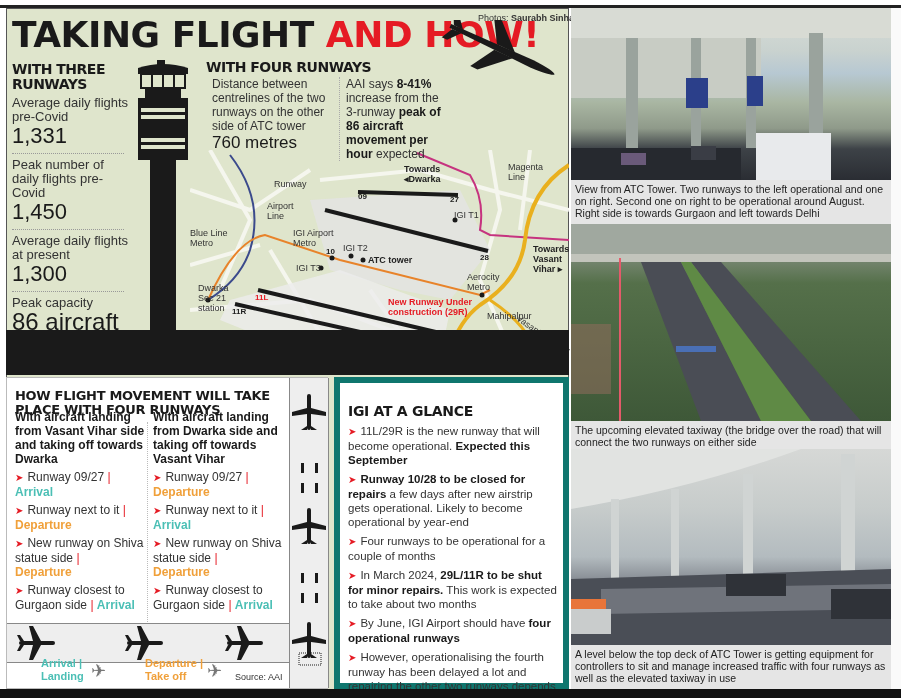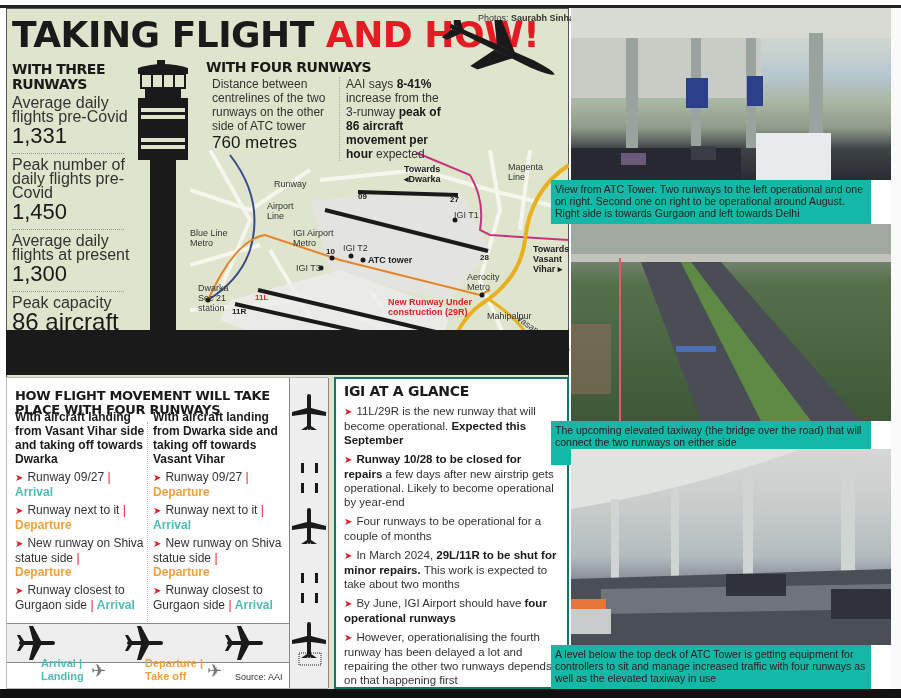--- a/index.html
+++ b/index.html
@@ -9,21 +9,21 @@
   .top-border { position: absolute; left: 0; top: 5px; width: 901px; height: 3px; background: #222; }
   .bottom-bar { position: absolute; left: 0; top: 689px; width: 901px; height: 9px; background: #111; }
   .title { position: absolute; left: 12px; top: 14px; font-size: 36px; font-weight: 900; letter-spacing: -0.5px; font-family: "DejaVu Sans", sans-serif; }
   .title .black { color: #1a1a1a; }
   .title .red { color: #e51b24; }
   .photo-credit { position: absolute; left: 478px; top: 13px; font-size: 9px; color: #333; }
   .photo-credit b { font-weight: bold; }
 
   .three-col { position: absolute; left: 12px; top: 62px; width: 118px; }
   .h-black { font-weight: bold; font-size: 14px; color: #1a1a1a; line-height: 15px; font-family: "DejaVu Sans", sans-serif; letter-spacing: -0.5px; }
-  .stat-label { font-size: 16px; color: #333; line-height: 14px; margin-top: 4px; }
+  .stat-label { font-size: 13px; color: #333; line-height: 14px; margin-top: 4px; }
   .stat-value { font-size: 22px; color: #1a1a1a; line-height: 24px; }
   .stat-big { font-size: 24px; color: #1a1a1a; line-height: 24px; }
   .stat-sub { font-size: 12px; color: #333; line-height: 13px; }
   .stat-divider { border-top: 1px dotted #999; margin: 5px 0 3px 0; width: 112px; }
 
   .tower { position: absolute; left: 123px; top: 60px; width: 80px; height: 315px; }
   .tower-base { position: absolute; left: 6px; top: 330px; width: 563px; height: 45px; background: #1a1a1a; }
 
   .four-col { position: absolute; left: 206px; top: 60px; width: 360px; }
   .four-grid { display: flex; margin-top: 2px; }
@@ -51,30 +51,30 @@
   .arrival { color: #4bbfb5; font-weight: bold; }
   .departure { color: #f0a03a; font-weight: bold; }
   .how-sep { position: absolute; left: 140px; top: 44px; width: 1px; height: 200px; border-left: 1px dotted #bbb; }
   .runway-strip { position: absolute; left: 0; top: 245px; width: 290px; height: 40px; background: #eeeeee; border-top: 1px solid #888; border-bottom: 1px solid #888; }
   .runway-vert { position: absolute; left: 282px; top: 0px; width: 40px; height: 310px; background: #eeeeee; border-left: 1px solid #888; border-right: 1px solid #888; }
   .legend { position: absolute; top: 279px; font-size: 11px; line-height: 13px; font-weight: bold; }
   .legend.l1 { left: 34px; color: #4bbfb5; }
   .legend.l2 { left: 138px; color: #f0a03a; }
   .source { position: absolute; left: 228px; top: 294px; font-size: 9px; color: #333; }
 
-  .glance { position: absolute; left: 334px; top: 377px; width: 235px; height: 312px; background: #ffffff; border: 2px solid #0f766e; padding: 4px 6px 0 8px; }
+  .glance { position: absolute; left: 334px; top: 377px; width: 235px; height: 312px; background: #ffffff; border: 6px solid #0f766e; padding: 20px 6px 0 8px; }
   .glance-title { font-size: 14px; font-weight: bold; color: #1a1a1a; font-family: "DejaVu Sans", sans-serif; letter-spacing: -0.3px; }
   .glance-item { font-size: 11.5px; line-height: 14px; color: #333; margin-top: 5px; }
   .glance-item b { color: #1a1a1a; }
 
   .photo { position: absolute; left: 571px; width: 320px; overflow: hidden; }
   .photo1 { top: 8px; height: 172px; background: linear-gradient(180deg, #d9ded8 0%, #c9d2cf 25%, #b7c8d2 38%, #a9b6a2 55%, #8f9a8a 70%, #3d4247 82%, #2a2d33 100%); }
   .photo2 { top: 224px; height: 197px; background: linear-gradient(180deg, #9aa39a 0%, #7d8b7a 15%, #55704a 30%, #4b6642 60%, #3e5838 100%); }
   .photo3 { top: 449px; height: 196px; background: linear-gradient(180deg, #d6d8d6 0%, #c7cccb 30%, #b3bbbf 55%, #7c8189 70%, #54585e 85%, #3f4348 100%); }
-  .caption { position: absolute; left: 551px; width: 320px; background: #14b8a6; font-size: 10.5px; line-height: 12px; color: #222; padding: 3px 4px; }
+  .caption { position: absolute; left: 571px; width: 320px; background: #e5e5e5; font-size: 10.5px; line-height: 12px; color: #222; padding: 3px 4px; }
   .cap1 { top: 180px; height: 44px; }
   .cap2 { top: 421px; height: 44px; }
   .cap3 { top: 645px; height: 44px; }
   .right-edge { position: absolute; left: 891px; top: 8px; width: 10px; height: 681px; background: #fafafa; }
 </style>
 </head>
 <body>
 
 <div class="page">
   <div class="top-border"></div>

